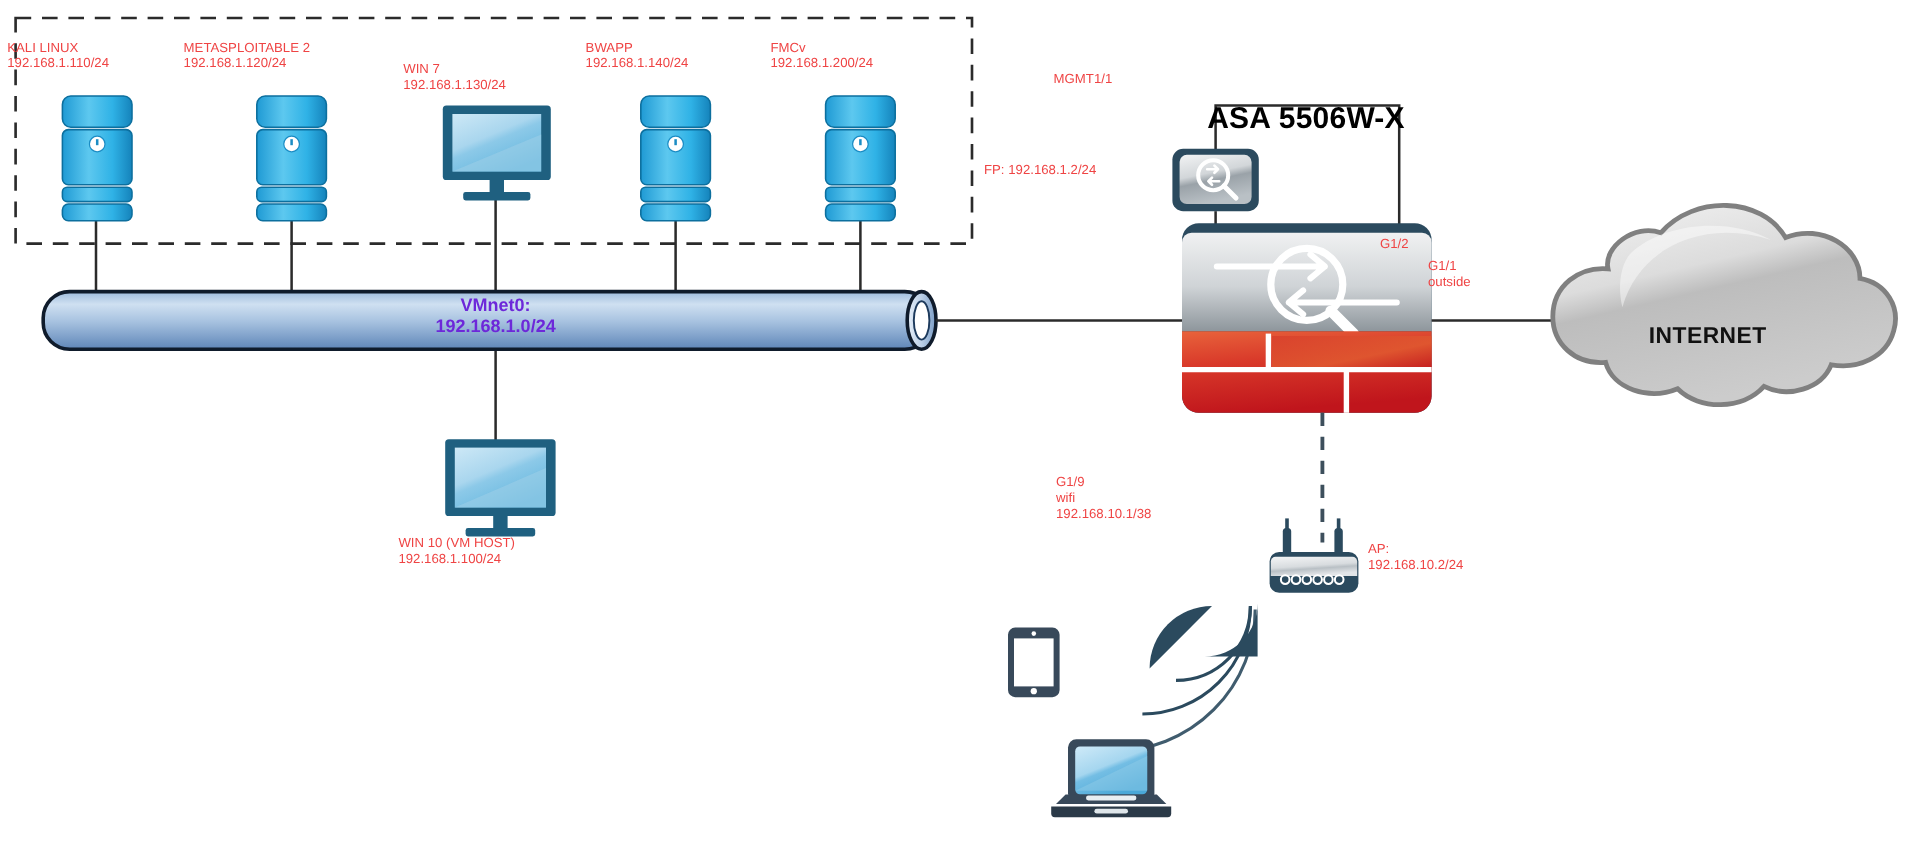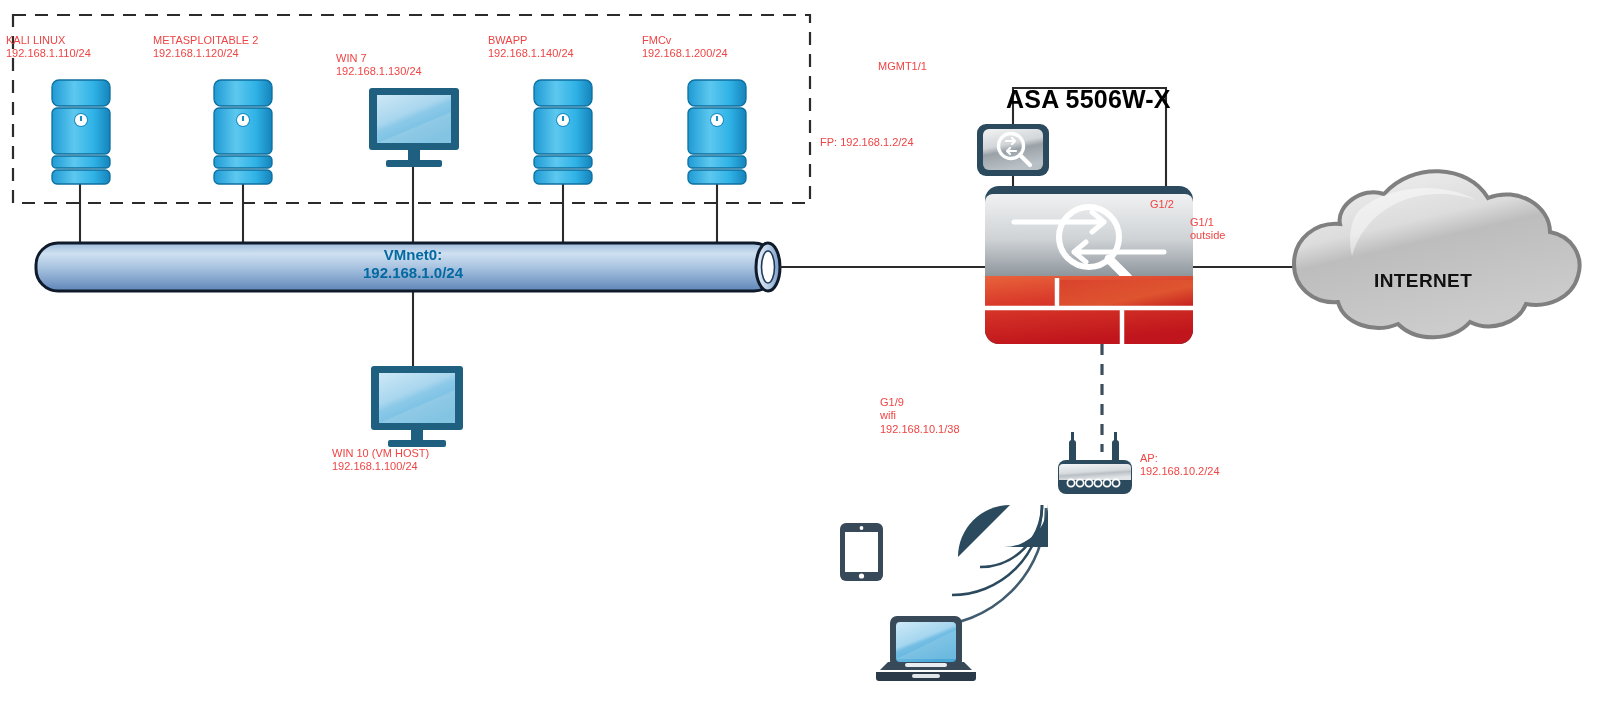--- a/index.html
+++ b/index.html
@@ -6,21 +6,21 @@
   body{width:1600px;height:710px;position:relative;overflow:hidden;
        font-family:"Liberation Sans", sans-serif;color:#1a1a1a;}
   .stage{position:absolute;inset:0;}
   svg.layer{position:absolute;left:0;top:0;width:1600px;height:710px;}
   .lbl{position:absolute;text-align:left;line-height:1.22;
        font-size:11px;color:#ef4444;white-space:nowrap;}
   .title{position:absolute;font-size:25px;font-weight:bold;color:#000;
          letter-spacing:.2px;white-space:nowrap;}
   .cloudtxt{position:absolute;font-size:19px;font-weight:bold;color:#111;
             letter-spacing:.4px;white-space:nowrap;margin-top:38px;}
-  .vmtxt{position:absolute;font-size:15px;font-weight:bold;color:#0369a1;
+  .vmtxt{position:absolute;font-size:15px;font-weight:bold;color:#6d28d9;
          text-align:center;line-height:1.2;white-space:nowrap;}
 </style>
 </head>
 <body>
 
 <div class="stage">
 
   <svg class="layer">
     <defs>
       <linearGradient id="gServer" x1="0" y1="0" x2="1" y2="0">

